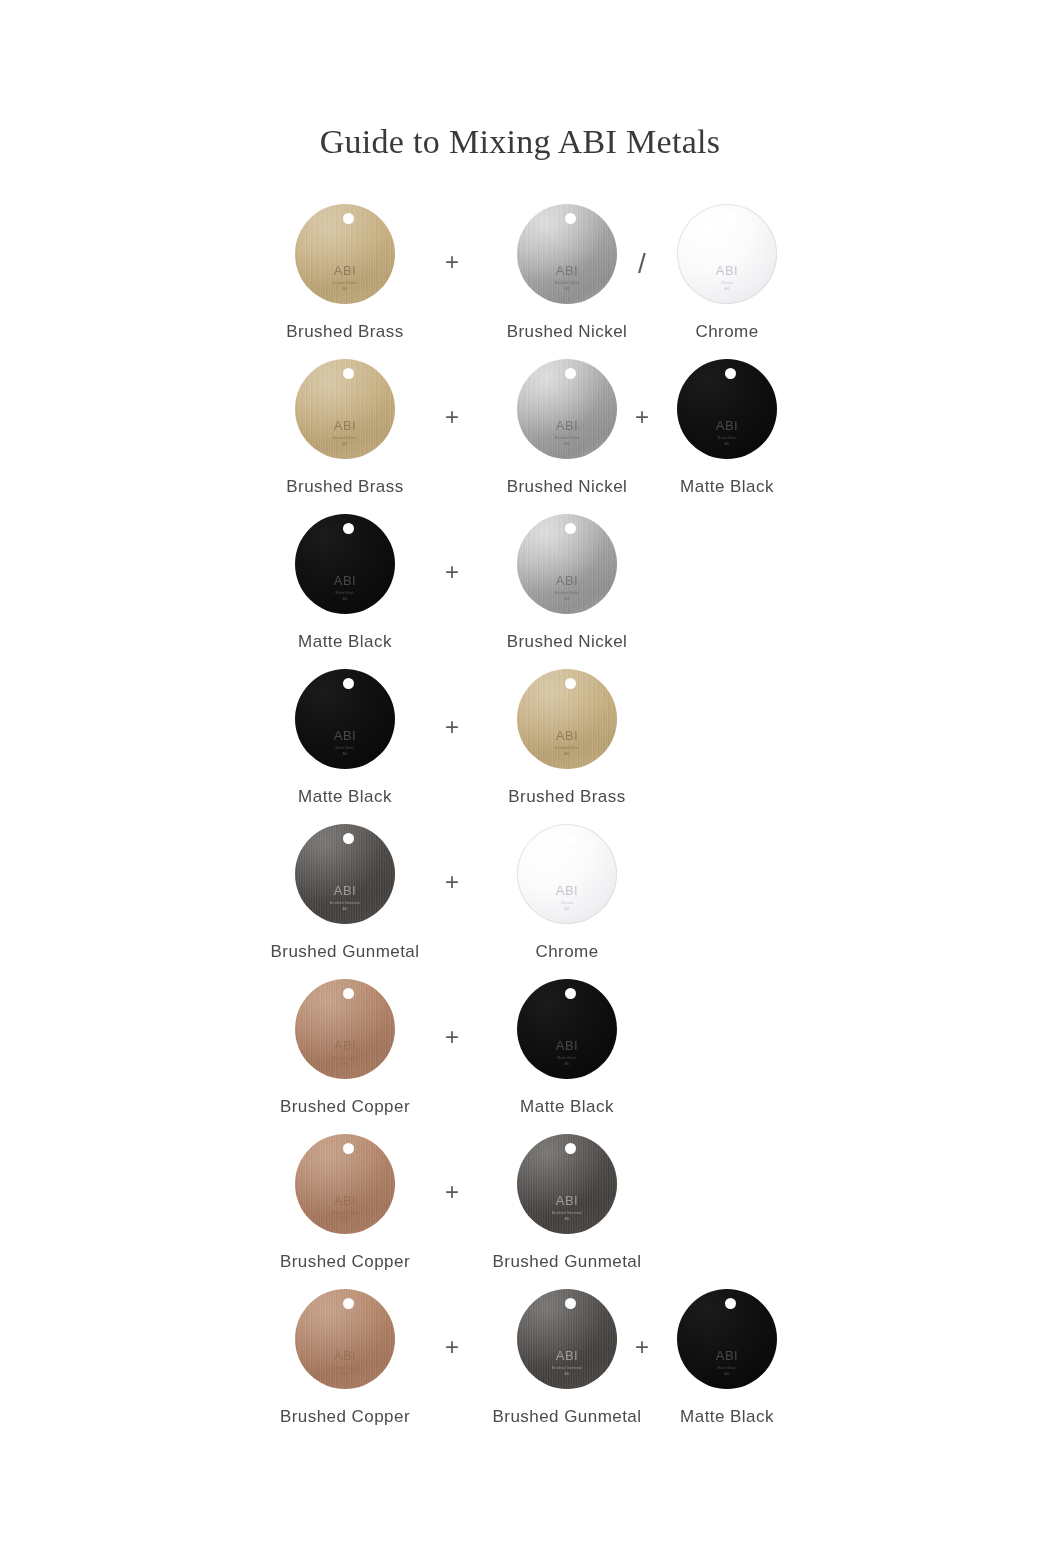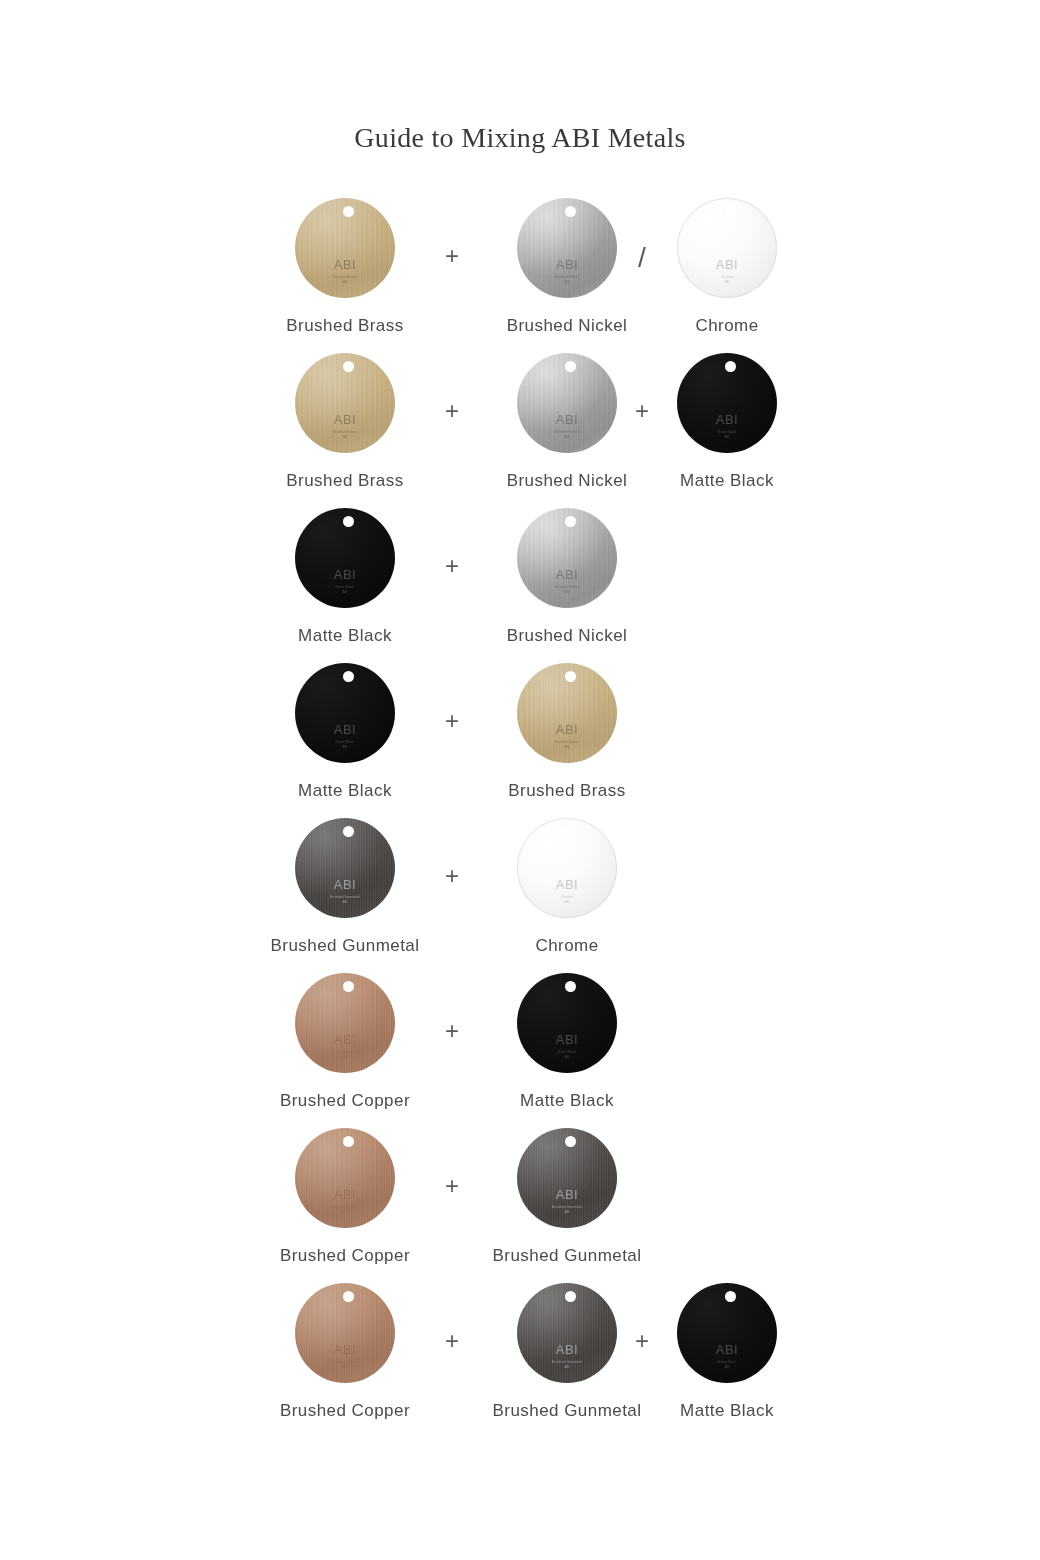--- a/index.html
+++ b/index.html
@@ -21,21 +21,21 @@
     width: 1040px;
     height: 1560px;
     background: #ffffff;
     position: relative;
   }
 
   
   .page-title {
     text-align: center;
     font-family: "Liberation Serif", serif;
-    font-size: 28px;
+    font-size: 34px;
     font-weight: 400;
     color: #3a3a3c;
     letter-spacing: 0.3px;
     margin: 0;
     padding-top: 123px;
     line-height: 1.1;
   }
 
   
   .combos {

